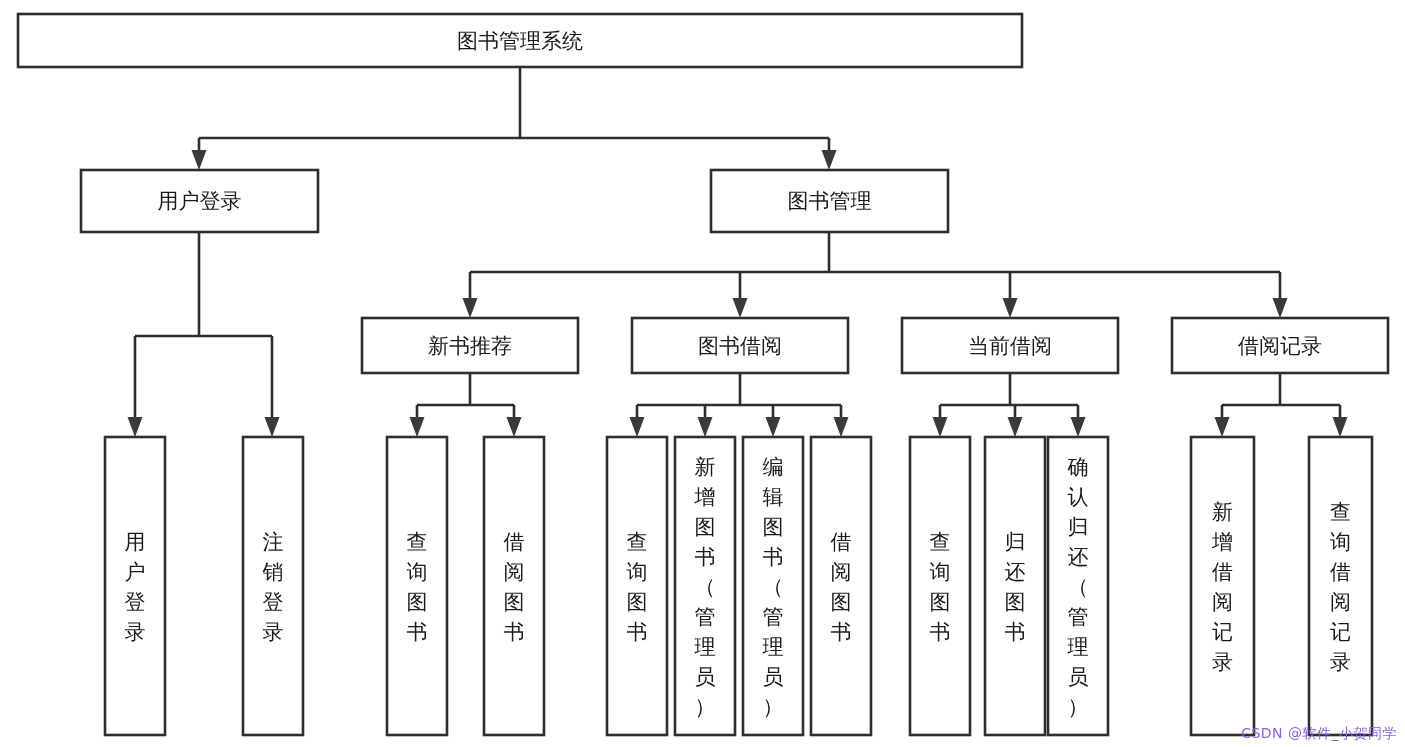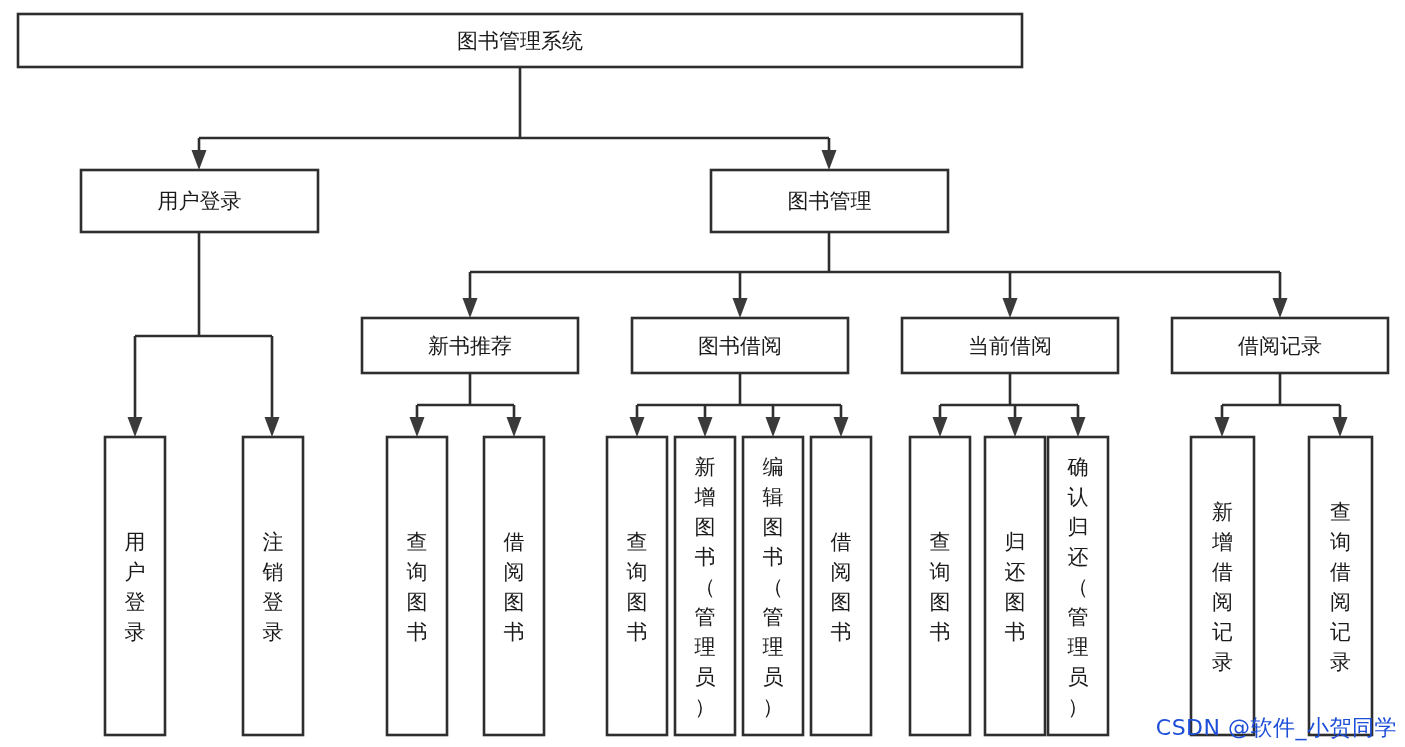--- a/index.html
+++ b/index.html
@@ -50,22 +50,22 @@
     dominant-baseline: middle;
   }
   .label-h {
     font-size: 21px;
   }
   .watermark {
     position: absolute;
     right: 8px;
     bottom: 4px;
     font-family: "DejaVu Sans", "Liberation Sans", sans-serif;
-    font-size: 22px;
-    color: #1d4ed8;
+    font-size: 14px;
+    color: #8b5cf6;
     letter-spacing: 0.5px;
     white-space: nowrap;
     user-select: none;
     text-align: right;
   }
 </style>
 </head>
 <body>
 
 <div id="diagram-root">

